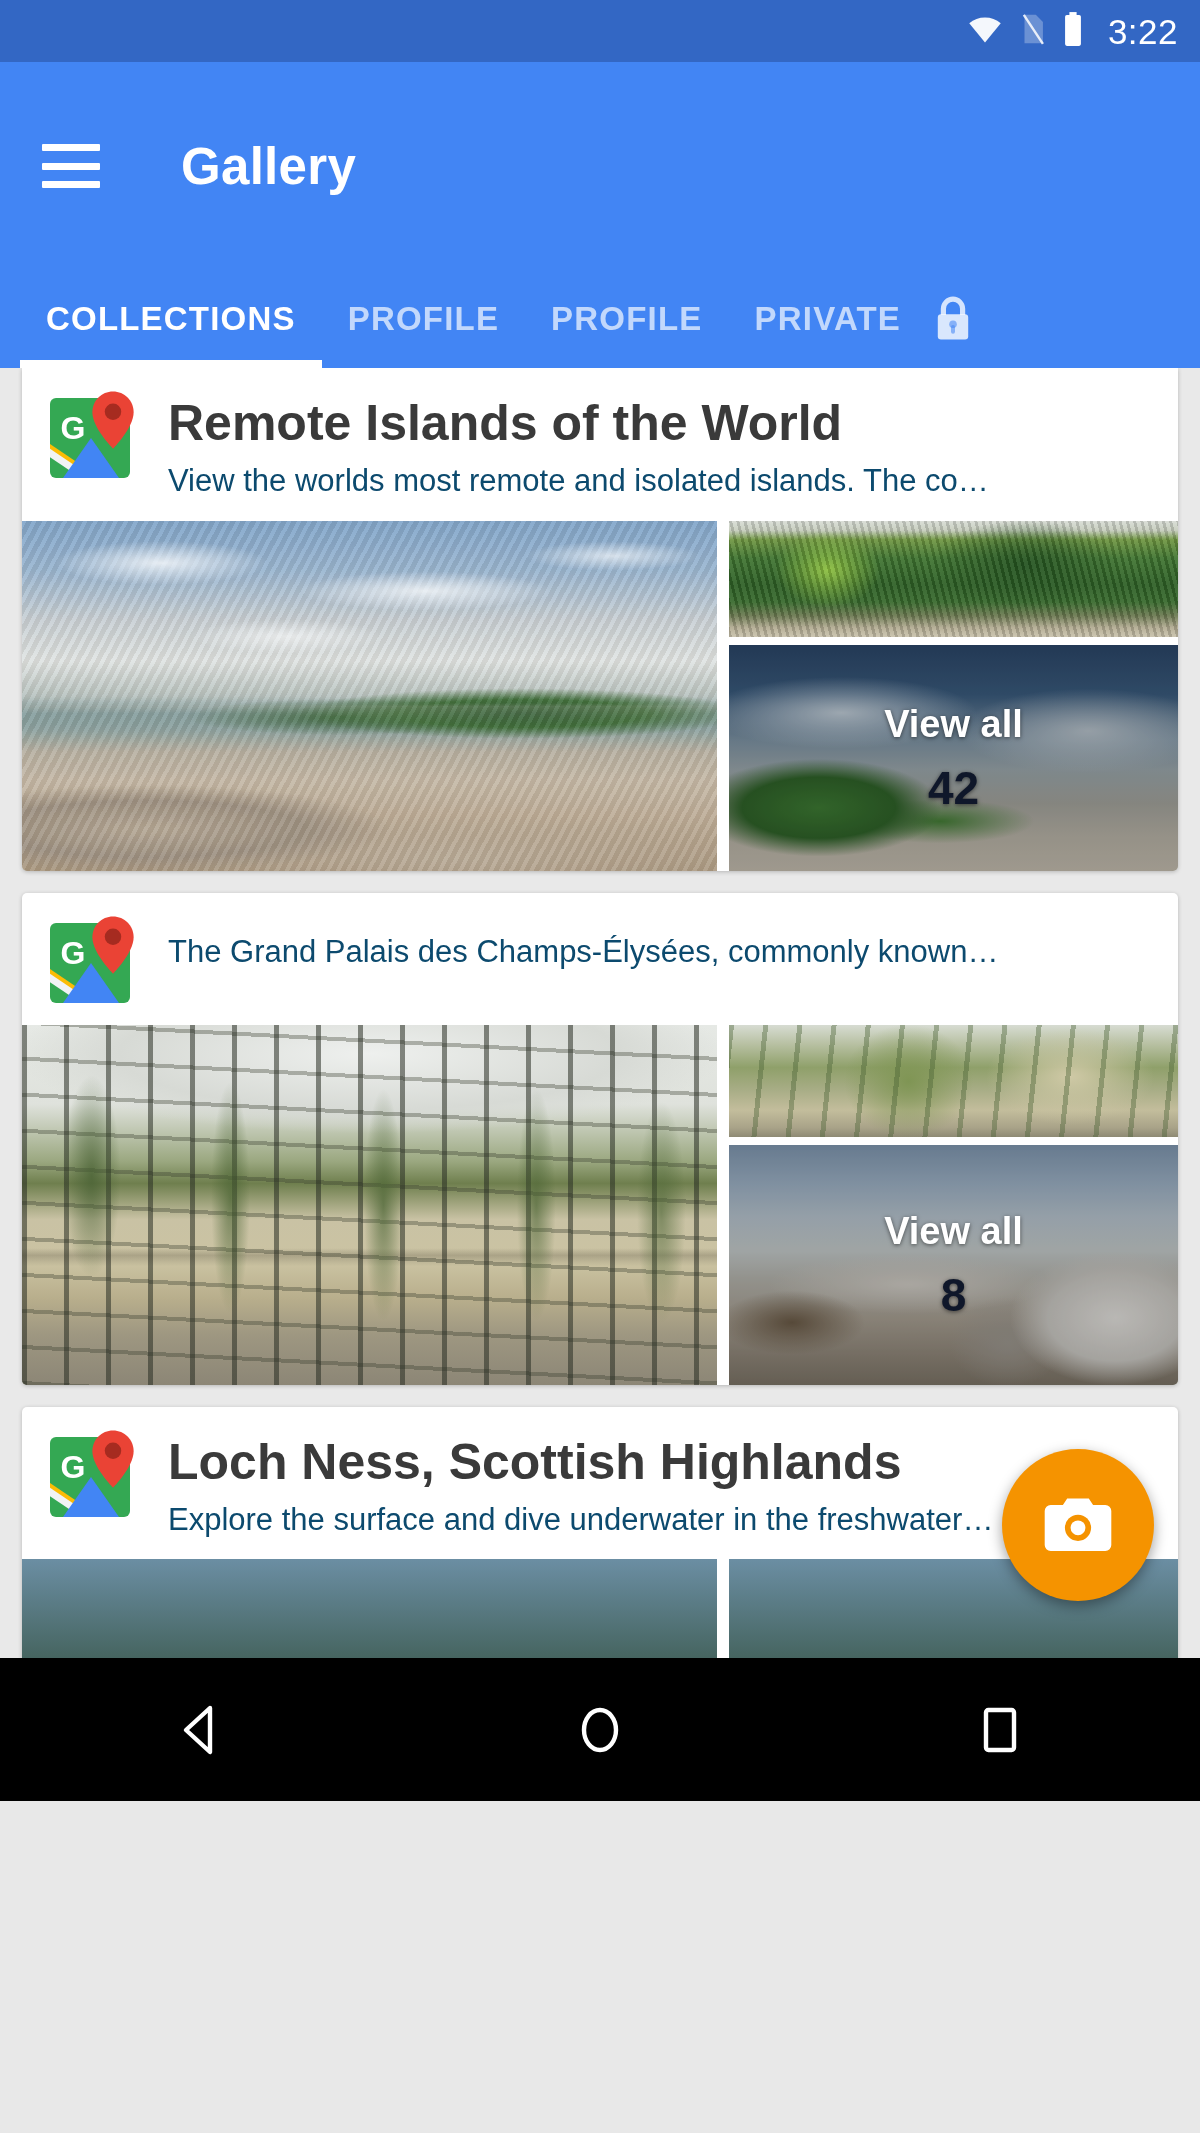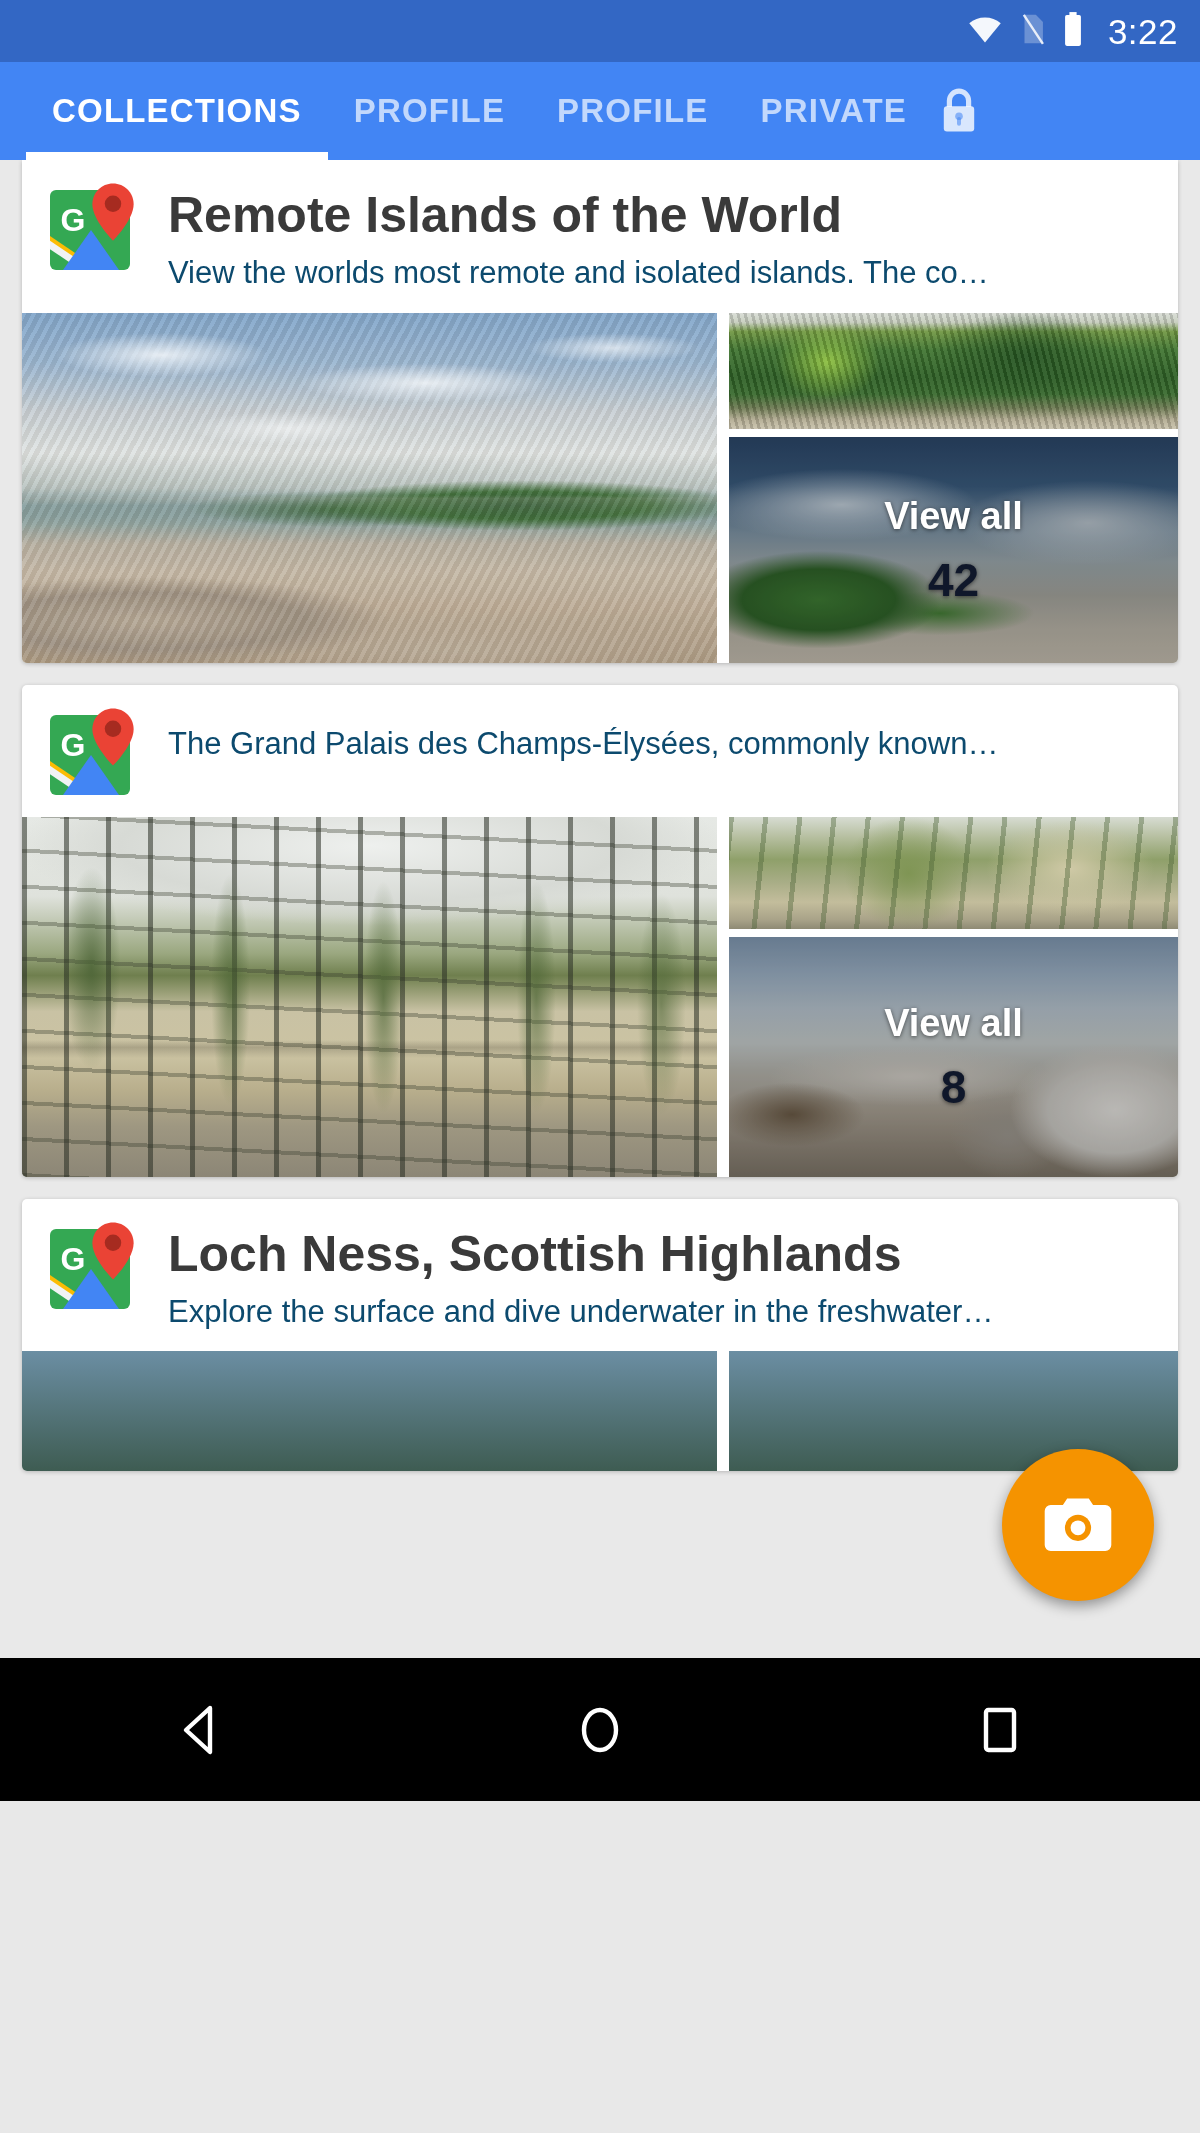--- a/index.html
+++ b/index.html
@@ -32,21 +32,21 @@
   }
   .hamburger { width:58px; height:44px; display:flex; flex-direction:column; justify-content:space-between; cursor:pointer; }
   .hamburger span { display:block; height:7px; background:#fff; border-radius:1px; width:100%; }
   .app-title {
     color:#ffffff; font-size:51px; font-weight:bold; margin-left:81px; letter-spacing:.3px;
   }
 
   
   .tab-bar {
     background:#4285f4; flex:none; height:98px;
-    display:flex; align-items:flex-start; padding-left:26px; position:relative;
+    display:flex; align-items:flex-start; padding-left:20px; position:relative;
   }
   .tab {
     height:98px; display:flex; align-items:center; justify-content:center;
     font-size:33px; font-weight:bold; letter-spacing:1.2px;
     color:rgba(255,255,255,.68); padding:0 26px; position:relative; cursor:pointer;
     white-space:nowrap;
   }
   .tab.active { color:#ffffff; }
   .tab.active::after {
     content:""; position:absolute; left:0; right:0; bottom:0; height:8px; background:#ffffff;
@@ -248,20 +248,28 @@
       <span class="ic">
         <svg width="22" height="36" viewBox="0 0 12 20">
           <rect x="4" y="0.6" width="4" height="1.8" fill="#ffffff"></rect>
           <rect x="1.6" y="2.2" width="8.8" height="17.2" rx="1" fill="#ffffff"></rect>
         </svg>
       </span>
     </div>
     <div class="status-time">3:22</div>
   </div>
 
+  <div class="app-bar">
+    <div class="hamburger">
+      <span></span>
+        <span></span>
+        <span></span>
+    </div>
+    <div class="app-title">Gallery</div>
+  </div>
 
   <div class="tab-bar">
     <div class="tab active">
       <span>COLLECTIONS</span>
     </div>
     <div class="tab">
       <span>PROFILE</span>
     </div>
     <div class="tab">
       <span>PROFILE</span>

